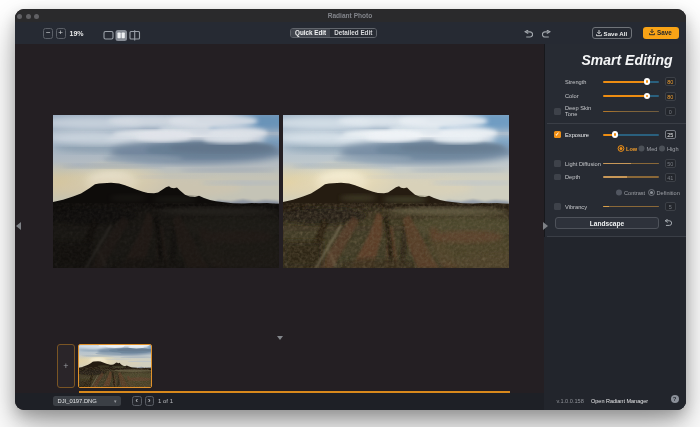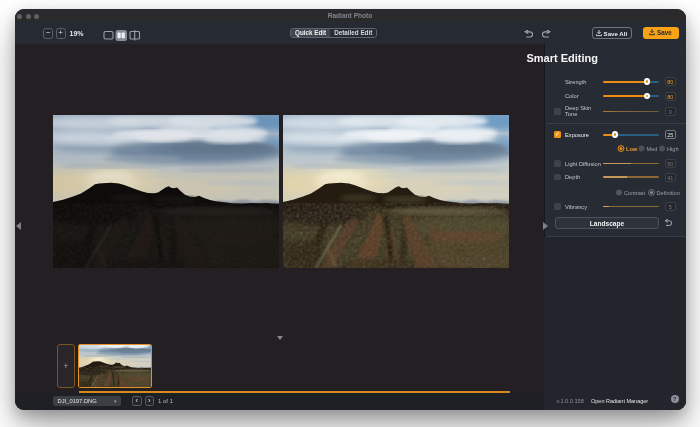--- a/index.html
+++ b/index.html
@@ -42,21 +42,21 @@
 .nav { position:absolute; top:387px; width:9.5px; height:10px; border:1px solid #595d64;
   border-radius:2.5px; color:#e2e4e8; font-size:7.5px; text-align:center; line-height:8.5px; background:#24262c; }
 #oneof { position:absolute; left:143.5px; top:389px; font-size:6px; color:#b9bbbf; }
 #dnarrow { position:absolute; left:262px; top:327px; width:0; height:0;
   border-left:3.5px solid transparent; border-right:3.5px solid transparent; border-top:4.5px solid #83868b; }
 #larrow { position:absolute; left:1.5px; top:213px; width:0; height:0;
   border-top:4px solid transparent; border-bottom:4px solid transparent; border-right:5px solid #7e8186; }
 #rarrow { position:absolute; left:528.5px; top:213px; width:0; height:0;
   border-top:4px solid transparent; border-bottom:4px solid transparent; border-left:5px solid #7e8186; }
 
-#smarttitle { position:absolute; left:512px; top:43px; font-size:11px; font-weight:bold; color:#f4f5f6; }
+#smarttitle { position:absolute; left:567px; top:43px; font-size:14px; font-weight:bold; color:#f4f5f6;font-style:italic; }
 .plabel { position:absolute; left:550.5px; font-size:5.7px; color:#c6c8cb; }
 .plabel.bright { color:#eff0f1; }
 .chk { position:absolute; left:539.5px; width:6.6px; height:6.6px; border-radius:1.5px; background:#3e424a; }
 .chk.on { background:#f09016; color:#fff; font-size:5.5px; line-height:6.6px; text-align:center; font-weight:bold; }
 .track { position:absolute; left:588px; width:56px; height:2px; border-radius:1px; }
 .vbox { position:absolute; left:650px; width:11.5px; height:9px; background:#23262c;
   border:0.5px solid #3c4047; border-radius:2px; font-size:5.5px; text-align:center; line-height:8.5px; }
 .vbox.o { color:#ef9d2e; }
 .vbox.g { color:#787c83; }
 .vbox.w { color:#e8e9eb; border-color:#787c84; }

